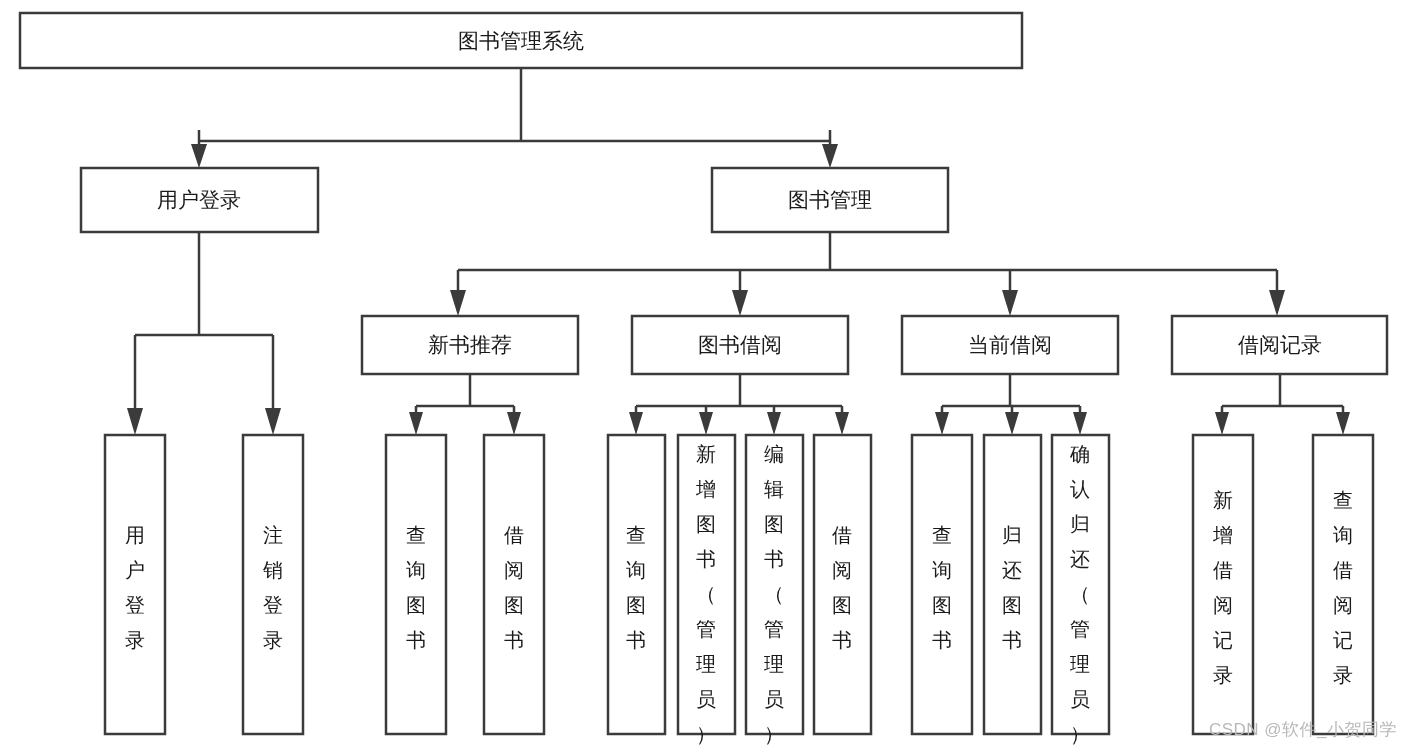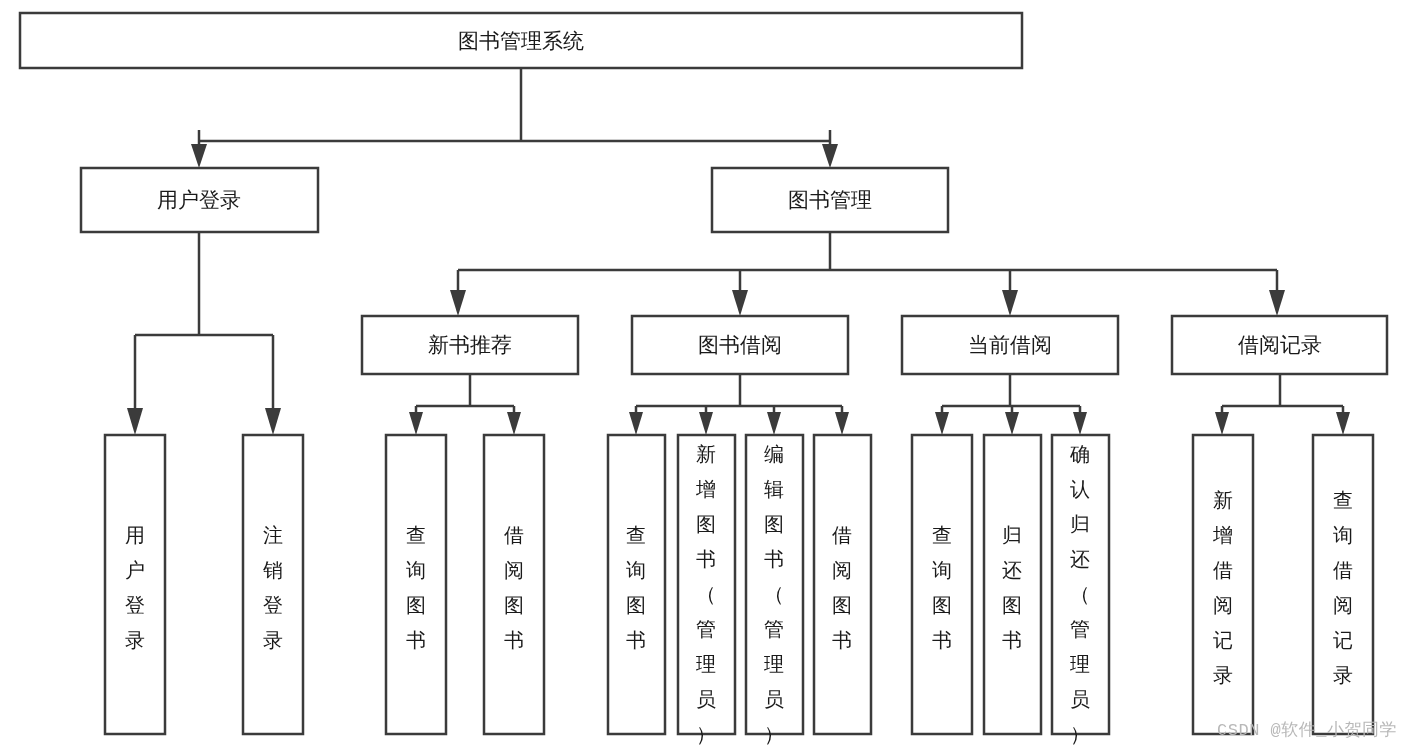--- a/index.html
+++ b/index.html
@@ -43,21 +43,21 @@
     fill: none;
   }
   .arrow-head {
     fill: #3b3b3b;
     stroke: none;
   }
   .watermark {
     position: absolute;
     right: 8px;
     bottom: 6px;
-    font-family: Liberation Mono, monospace;
+    font-family: Liberation Sans, sans-serif;
     font-size: 17px;
     color: #b8b8b8;
     white-space: nowrap;
     letter-spacing: 0.5px;
   }
 </style>
 </head>
 <body>
 
 <svg id="diagram" width="1405" height="747" viewBox="0 0 1405 747">

